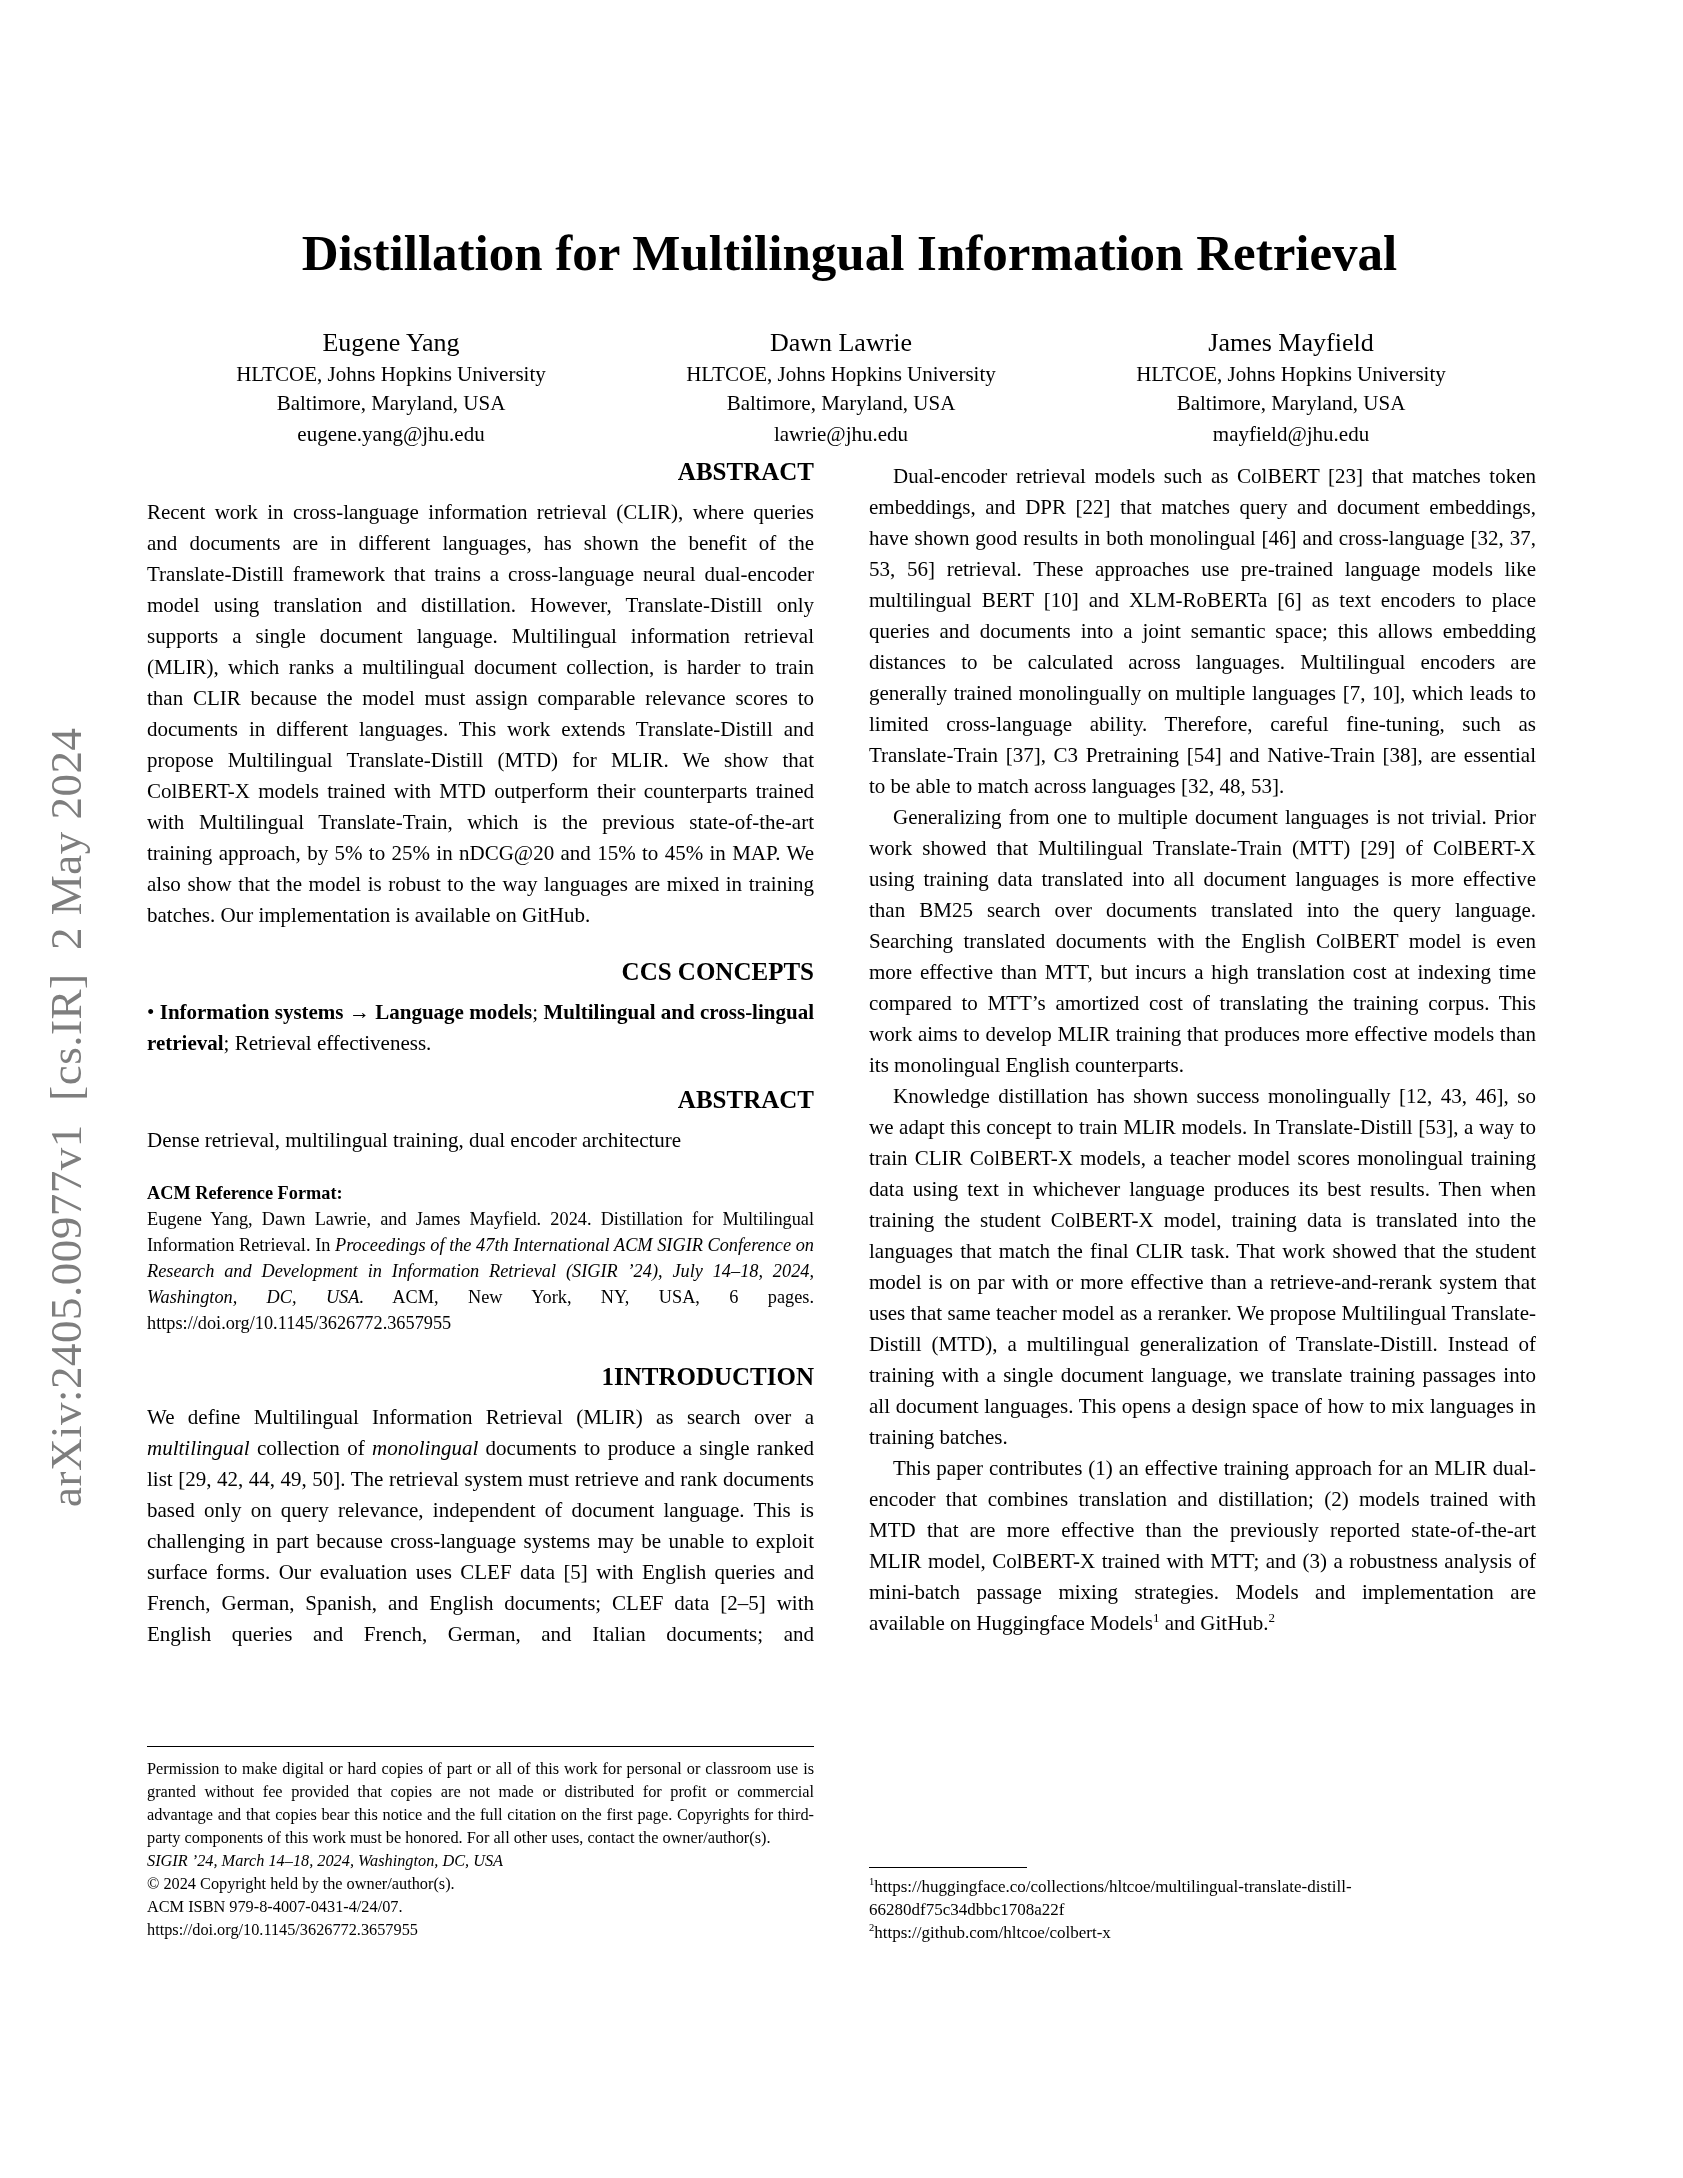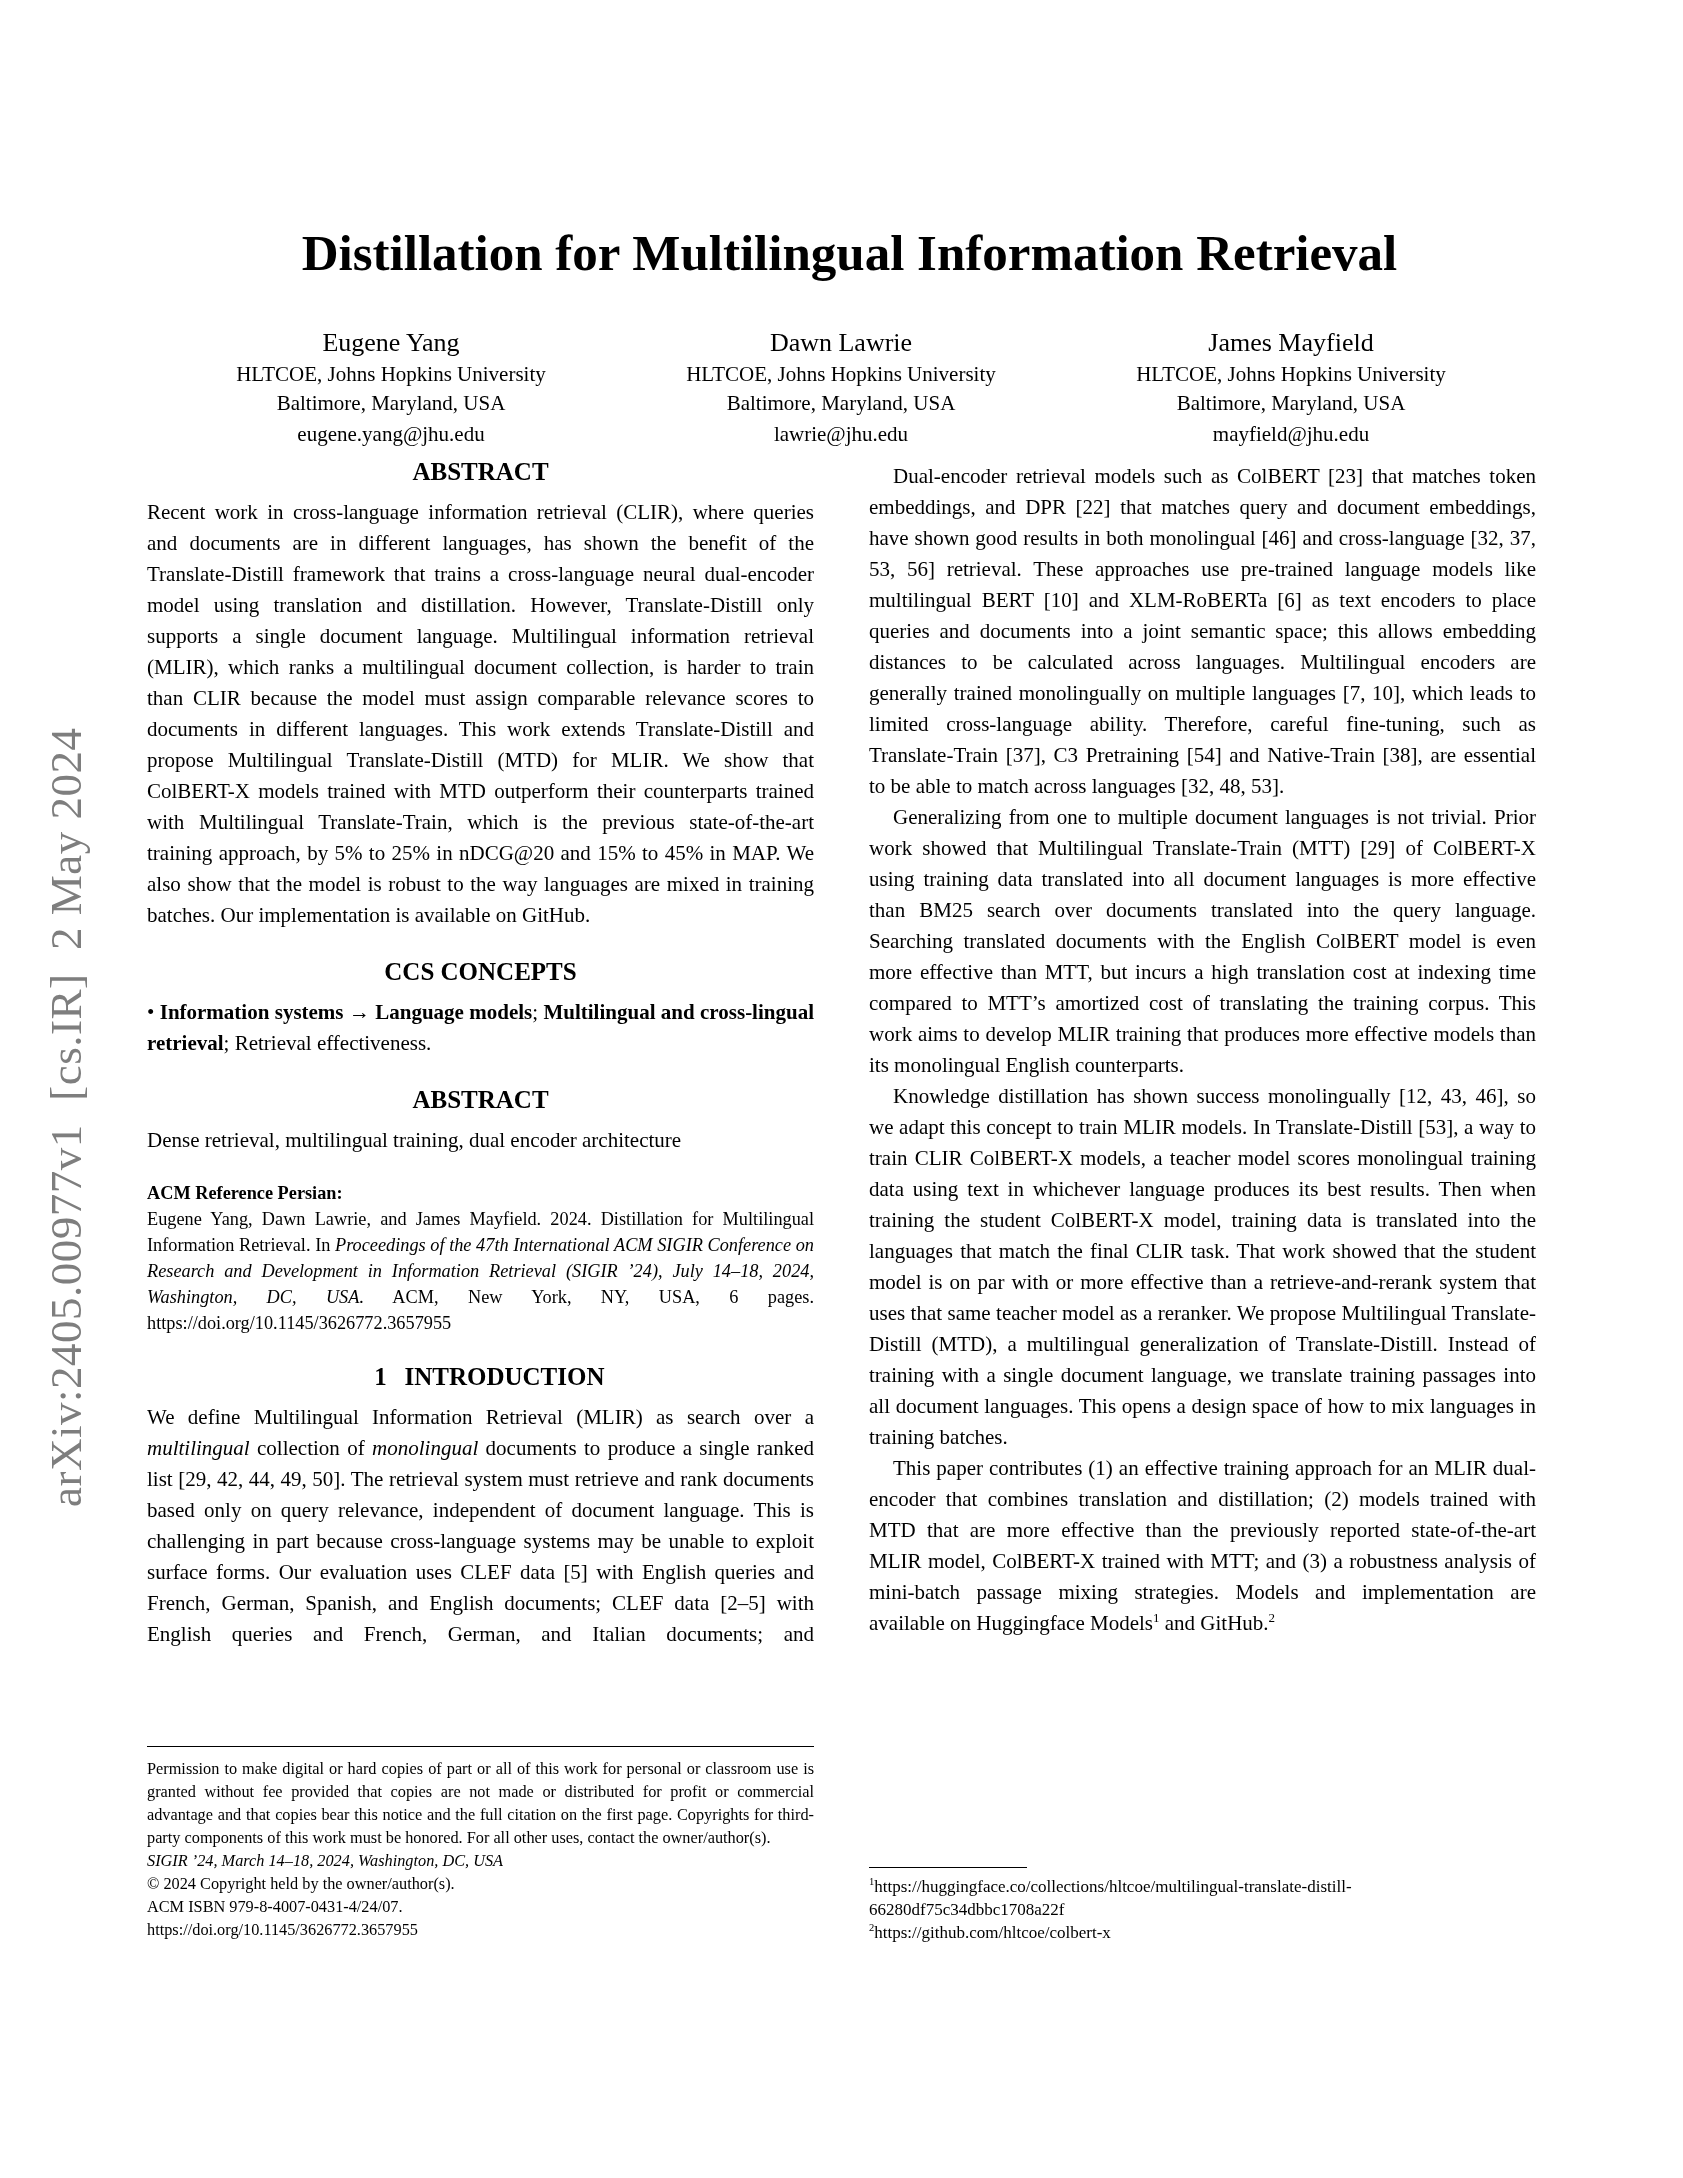--- a/index.html
+++ b/index.html
@@ -63,21 +63,21 @@
   }
   .col p { margin: 0; hyphens: auto; -webkit-hyphens: auto; }
   .col-left  { left: 147px; top: 457px; }
   .col-right { left: 869px; top: 461px; }
 
   h2.section-heading {
     font-size: 25px;
     font-weight: bold;
     margin: 26px 0 10px 0;
     line-height: 30px;
-    text-align: center;
+    text-align: right;
   }
   h2.first { margin-top: 0; }
   .sec-num { display: inline-block; width: 48px; }
 
   p.indent { text-indent: 24px; }
   p.force-justify { text-align-last: justify; }
 
   .acm-ref {
     margin-top: 24px;
     font-size: 18.3px;
@@ -157,21 +157,21 @@
     <h2 class="section-heading first">ABSTRACT</h2>
     <p>Recent work in cross-language information retrieval (CLIR), where queries and documents are in different languages, has shown the benefit of the Translate-Distill framework that trains a cross-language neural dual-encoder model using translation and distillation. However, Translate-Distill only supports a single document language. Multilingual information retrieval (MLIR), which ranks a multilingual document collection, is harder to train than CLIR because the model must assign comparable relevance scores to documents in different languages. This work extends Translate-Distill and propose Multilingual Translate-Distill (MTD) for MLIR. We show that ColBERT-X models trained with MTD outperform their counterparts trained with Multilingual Translate-Train, which is the previous state-of-the-art training approach, by 5% to 25% in nDCG@20 and 15% to 45% in MAP. We also show that the model is robust to the way languages are mixed in training batches. Our implementation is available on GitHub.</p>
 
     <h2 class="section-heading">CCS CONCEPTS</h2>
     <p><span>•</span> <b>Information systems</b> <span>→</span> <b>Language models</b><span>; </span><b>Multilingual and cross-lingual retrieval</b><span>; Retrieval effectiveness.</span></p>
 
     <h2 class="section-heading">ABSTRACT</h2>
     <p>Dense retrieval, multilingual training, dual encoder architecture</p>
 
     <div class="acm-ref">
-      <div class="ref-heading">ACM Reference Persian:</div>
+      <div class="ref-heading">ACM Reference Format:</div>
       <p><span>Eugene Yang, Dawn Lawrie, and James Mayfield. 2024. Distillation for Multilingual Information Retrieval. In </span><span class="italic">Proceedings of the 47th International ACM SIGIR Conference on Research and Development in Information Retrieval (SIGIR ’24), July 14–18, 2024, Washington, DC, USA.</span><span> ACM, New York, NY, USA, 6 pages. </span><span>https://doi.org/10.1145/3626772.3657955</span></p>
     </div>
 
     <h2 class="section-heading"><span class="sec-num">1</span><span>INTRODUCTION</span></h2>
     <p class="force-justify"><span>We define Multilingual Information Retrieval (MLIR) as search over a </span><span class="italic">multilingual</span><span> collection of </span><span class="italic">monolingual</span><span> documents to produce a single ranked list [29, 42, 44, 49, 50]. The retrieval system must retrieve and rank documents based only on query relevance, independent of document language. This is challenging in part because cross-language systems may be unable to exploit surface forms. Our evaluation uses CLEF data [5] with English queries and French, German, Spanish, and English documents; CLEF data [2–5] with English queries and French, German, and Italian documents; and</span></p>
   </div>
 
   <div class="col col-right">
     <p class="indent">Dual-encoder retrieval models such as ColBERT [23] that matches token embeddings, and DPR [22] that matches query and document embeddings, have shown good results in both monolingual [46] and cross-language [32, 37, 53, 56] retrieval. These approaches use pre-trained language models like multilingual BERT [10] and XLM-RoBERTa [6] as text encoders to place queries and documents into a joint semantic space; this allows embedding distances to be calculated across languages. Multilingual encoders are generally trained monolingually on multiple languages [7, 10], which leads to limited cross-language ability. Therefore, careful fine-tuning, such as Translate-Train [37], C3 Pretraining [54] and Native-Train [38], are essential to be able to match across languages [32, 48, 53].</p>
     <p class="indent">Generalizing from one to multiple document languages is not trivial. Prior work showed that Multilingual Translate-Train (MTT) [29] of ColBERT-X using training data translated into all document languages is more effective than BM25 search over documents translated into the query language. Searching translated documents with the English ColBERT model is even more effective than MTT, but incurs a high translation cost at indexing time compared to MTT’s amortized cost of translating the training corpus. This work aims to develop MLIR training that produces more effective models than its monolingual English counterparts.</p>

